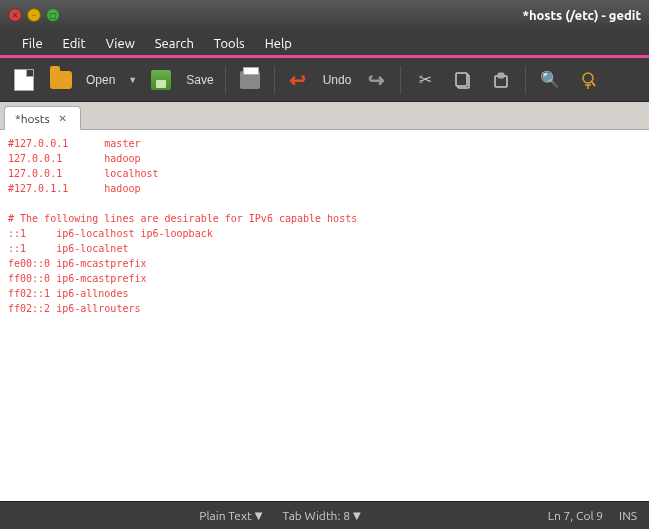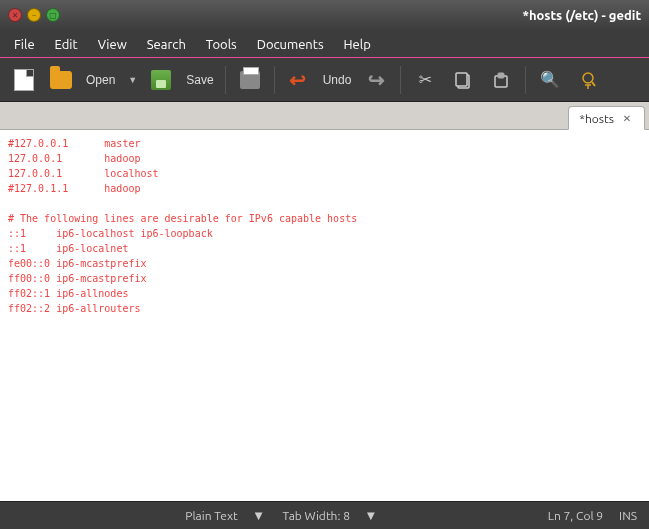--- a/index.html
+++ b/index.html
@@ -50,23 +50,23 @@
       flex: 1;
       text-align: right;
     }
 
     
     #menubar {
       background: #3c3c3c;
       height: 28px;
       display: flex;
       align-items: center;
-      padding: 0 4px;
+      padding: 0 12px;
       flex-shrink: 0;
-      border-bottom: 1px solid #ec4899;
+      border-bottom: 3px solid #ec4899;
     }
     .menu-item {
       color: #ffffff;
       font-size: 13px;
       padding: 3px 10px;
       cursor: pointer;
       border-radius: 3px;
     }
 
     
@@ -199,21 +199,20 @@
 
     
     #tabbar {
       background: #d4d0cb;
       height: 28px;
       display: flex;
       align-items: flex-end;
       padding: 0 4px;
       flex-shrink: 0;
       border-bottom: 1px solid #aaa;
-      justify-content: flex-end;
     }
     .tab {
       background: #f0ede8;
       border: 1px solid #aaa;
       border-bottom: none;
       border-radius: 4px 4px 0 0;
       padding: 3px 10px 3px 10px;
       font-size: 12px;
       color: #333;
       cursor: pointer;
@@ -264,21 +263,21 @@
       justify-content: space-between;
     }
     .status-left { display: flex; align-items: center; }
     .status-center { display: flex; align-items: center; gap: 20px; }
     .status-right { display: flex; align-items: center; gap: 16px; }
     .status-item {
       color: #ccc;
       font-size: 12px;
       display: flex;
       align-items: center;
-      gap: 17px;
+      gap: 3px;
       cursor: pointer;
     }
     .status-dropdown {
       color: #ccc;
       font-size: 10px;
     }
     .ins-badge {
       color: #ccc;
       font-size: 12px;
     }
@@ -294,21 +293,20 @@
   </div>
   <div class="titlebar-title">*hosts (/etc) - gedit</div>
 </div>
 
 <div id="menubar">
   <div class="menu-item">File</div>
   <div class="menu-item">Edit</div>
   <div class="menu-item">View</div>
   <div class="menu-item">Search</div>
   <div class="menu-item">Tools</div>
-  <div class="menu-item">Documents</div>
   <div class="menu-item">Help</div>
 </div>
 
 <div id="toolbar">
 
   <button class="toolbar-btn">
     <div class="toolbar-icon">
       <div class="icon-new"></div>
     </div>
   </button>

